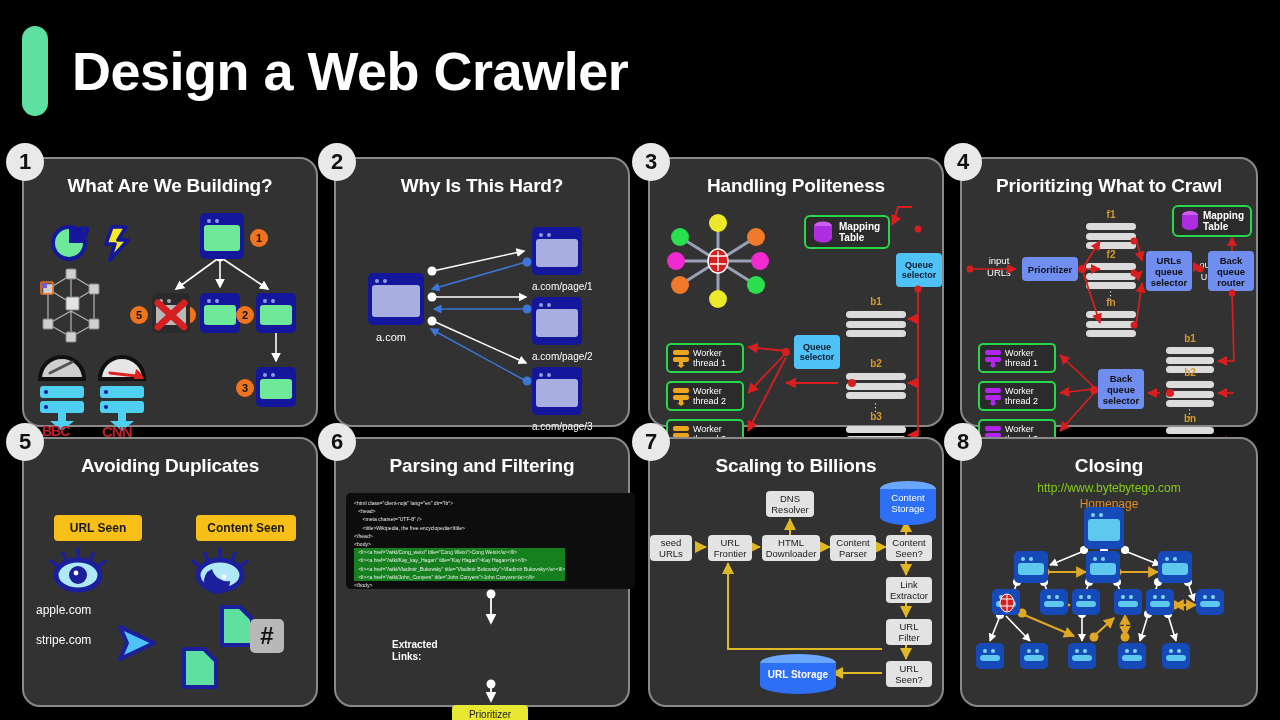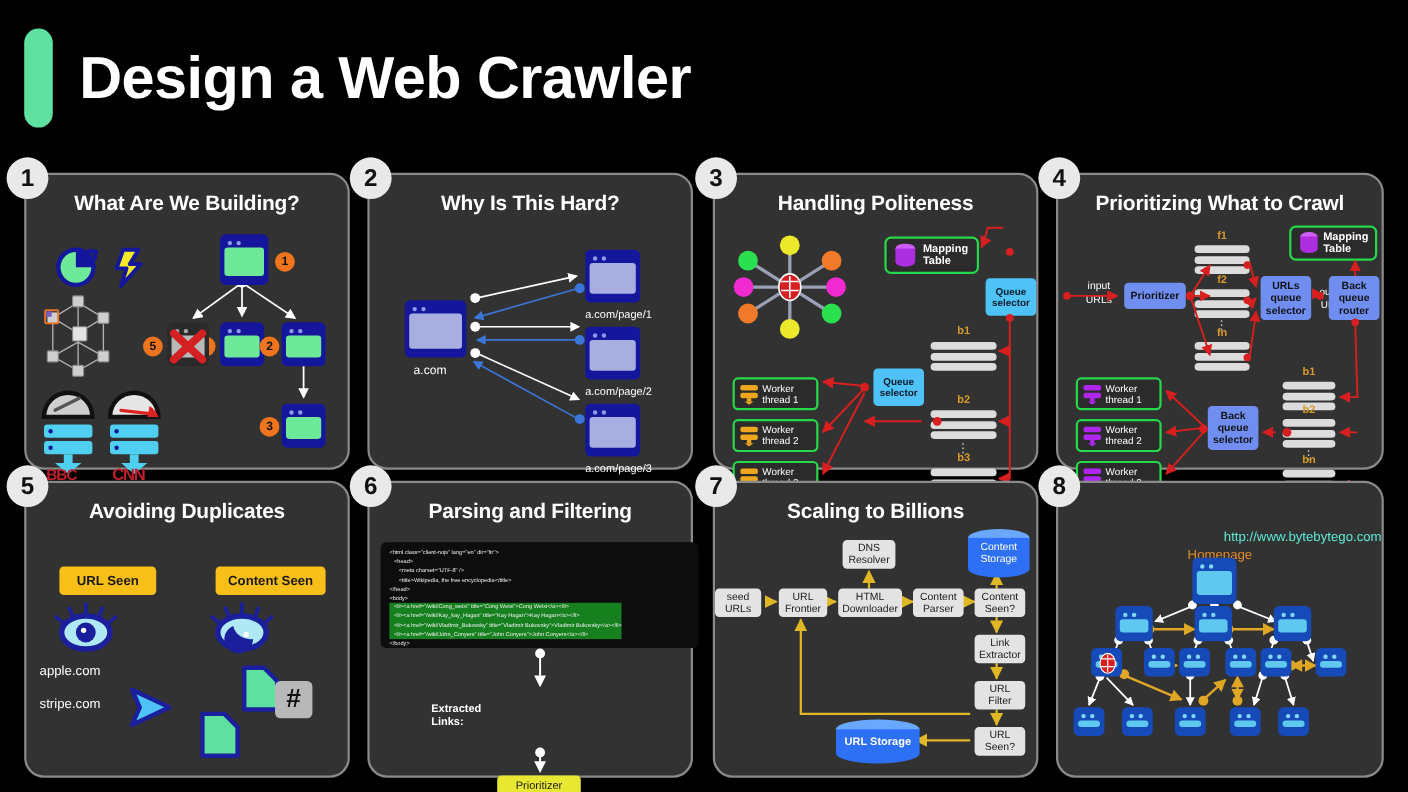--- a/index.html
+++ b/index.html
@@ -120,21 +120,21 @@
   #extracted-label {
     position: absolute; left: 8px; top: 158px; color: #fff; font-size: 10px;
     font-weight: bold; line-height: 12px; margin-left: 48px;
   }
   #prioritizer-pill {
     position: absolute; left: 116px; top: 224px; width: 76px; height: 18px;
     background: #e8e833; color: #1a1a1a; border-radius: 4px; font-size: 10px;
     display:flex; align-items:center; justify-content:center;
   }
   
-  #p8-url { position: absolute; top: 42px; width:100%; text-align:right; color:#5eead4; font-size: 12px;}
+  #p8-url { position: absolute; top: 42px; width:100%; text-align:center; color:#84cc16; font-size: 12px;}
   #p8-home { position: absolute; top: 58px; width:100%; text-align:center; color:#e08b2a; font-size: 12px;}
 </style>
 </head>
 <body>
 
 <div id="header">
   <div id="header-bar"></div>
   <div id="header-title">Design a Web Crawler</div>
 </div>
 
@@ -798,20 +798,21 @@
       <div style="position:absolute; left:230px; top:8px; width:56px; height:28px; display:flex; flex-direction:column; align-items:center; justify-content:center; color:#fff; font-size:9.5px; line-height:11px;">
         <span>Content</span>
         <span>Storage</span>
       </div>
       <div style="position:absolute; left:110px; top:182px; width:76px; height:22px; display:flex; align-items:center; justify-content:center; color:#fff; font-size:10px; font-weight:bold;">URL Storage</div>
     </div>
   </div>
 
   <div class="panel" style="left:960px; top:292px; width:298px; height:270px;">
     <div class="panel-badge">8</div>
+    <div class="panel-title">Closing</div>
     <div id="p8-url">http://www.bytebytego.com</div>
     <div id="p8-home">Homepage</div>
     <div class="pbody">
       <svg class="overlay" width="298" height="228">
         <defs>
           <marker id="arrW8" markerWidth="6" markerHeight="6" refX="4.5" refY="2.6" orient="auto">
             <path d="M0,0 L5,2.6 L0,5.2 z" fill="#ffffff"></path>
           </marker>
           <marker id="arrY8" markerWidth="6" markerHeight="6" refX="4.5" refY="2.6" orient="auto">
             <path d="M0,0 L5,2.6 L0,5.2 z" fill="#e0a626"></path>

